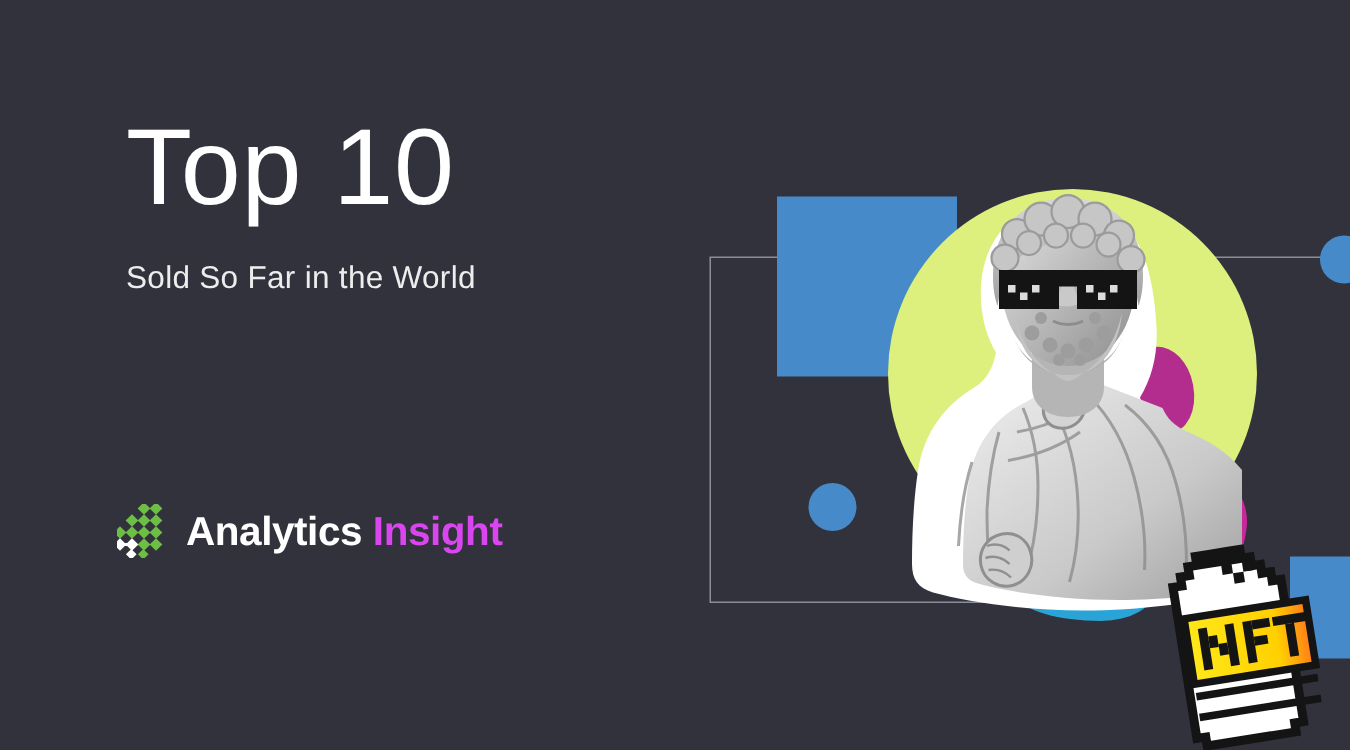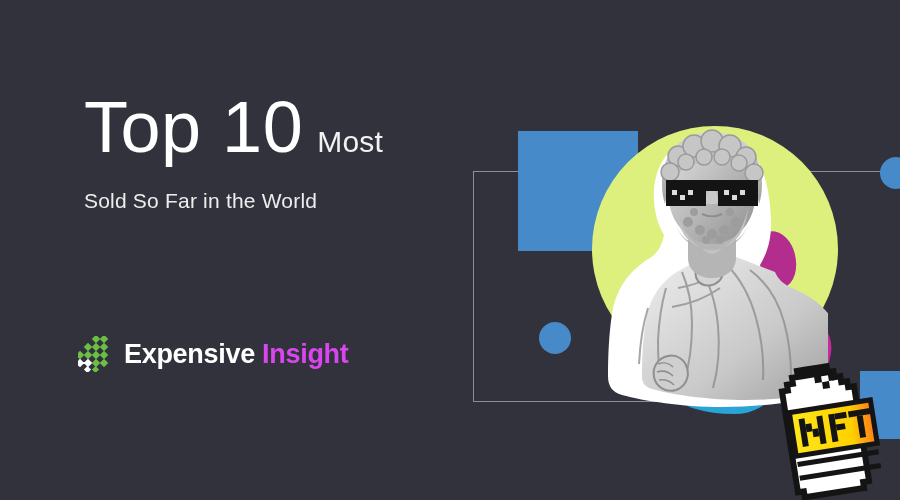--- a/index.html
+++ b/index.html
@@ -13,21 +13,21 @@
     height: 500px;
     background: #32323d;
     overflow: hidden;
     font-family: "Liberation Sans", sans-serif;
   }
 
   
   .text-block {
     position: absolute;
     left: 84px;
-    top: 93px;
+    top: 78px;
     width: 400px;
   }
   .headline-row {
     display: flex;
     align-items: baseline;
     gap: 14px;
     white-space: nowrap;
   }
   .headline-main {
     font-size: 72px;
@@ -185,21 +185,20 @@
   .nft-svg { display: block; width: 100%; height: 100%; }
 </style>
 </head>
 <body>
 
 <div id="stage">
 
   <div class="text-block">
     <div class="headline-row">
       <span class="headline-main">Top 10</span>
-      <span class="headline-sub">Most</span>
     </div>
     <div class="tagline">Sold So Far in the World</div>
   </div>
 
   <div class="logo">
     <svg class="logo-mark" viewBox="0 0 34 36">
       <g fill="#6cbe45">
 
         <rect x="15" y="0" width="6" height="6" transform="rotate(45 18 3)"></rect>
         <rect x="23" y="0" width="6" height="6" transform="rotate(45 26 3)"></rect>
@@ -219,21 +218,21 @@
         <rect x="15" y="31" width="5" height="5" transform="rotate(45 17.5 33.5)"></rect>
       </g>
       <g fill="#ffffff">
         <rect x="-1" y="24" width="6" height="6" transform="rotate(45 2 27)"></rect>
         <rect x="7" y="24" width="6" height="6" transform="rotate(45 10 27)"></rect>
         <rect x="3" y="26" width="8" height="2"></rect>
         <rect x="7" y="31" width="5" height="5" transform="rotate(45 9.5 33.5)"></rect>
       </g>
     </svg>
     <div class="logo-text">
-      <span class="w1">Expensive</span><span>&nbsp;</span><span class="w2">Insight</span>
+      <span class="w1">Analytics</span><span>&nbsp;</span><span class="w2">Insight</span>
     </div>
   </div>
 
   <div class="art">
 
     <div class="outline-rect"></div>
     <div class="blue-square-big"></div>
     <div class="green-circle"></div>
     <div class="blue-square-right"></div>
 

